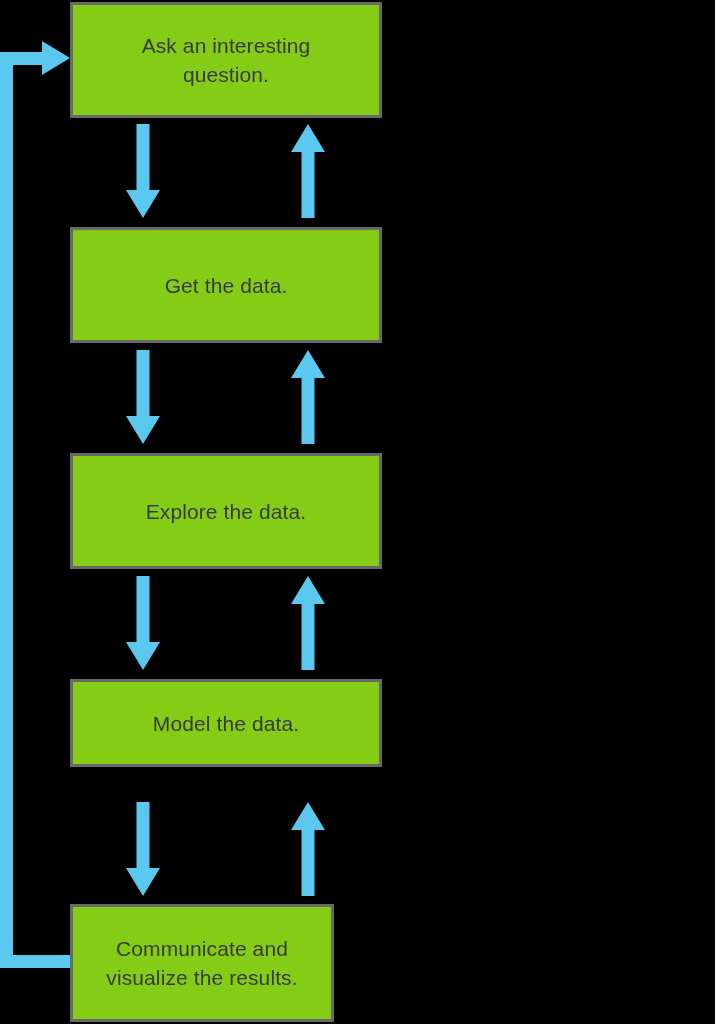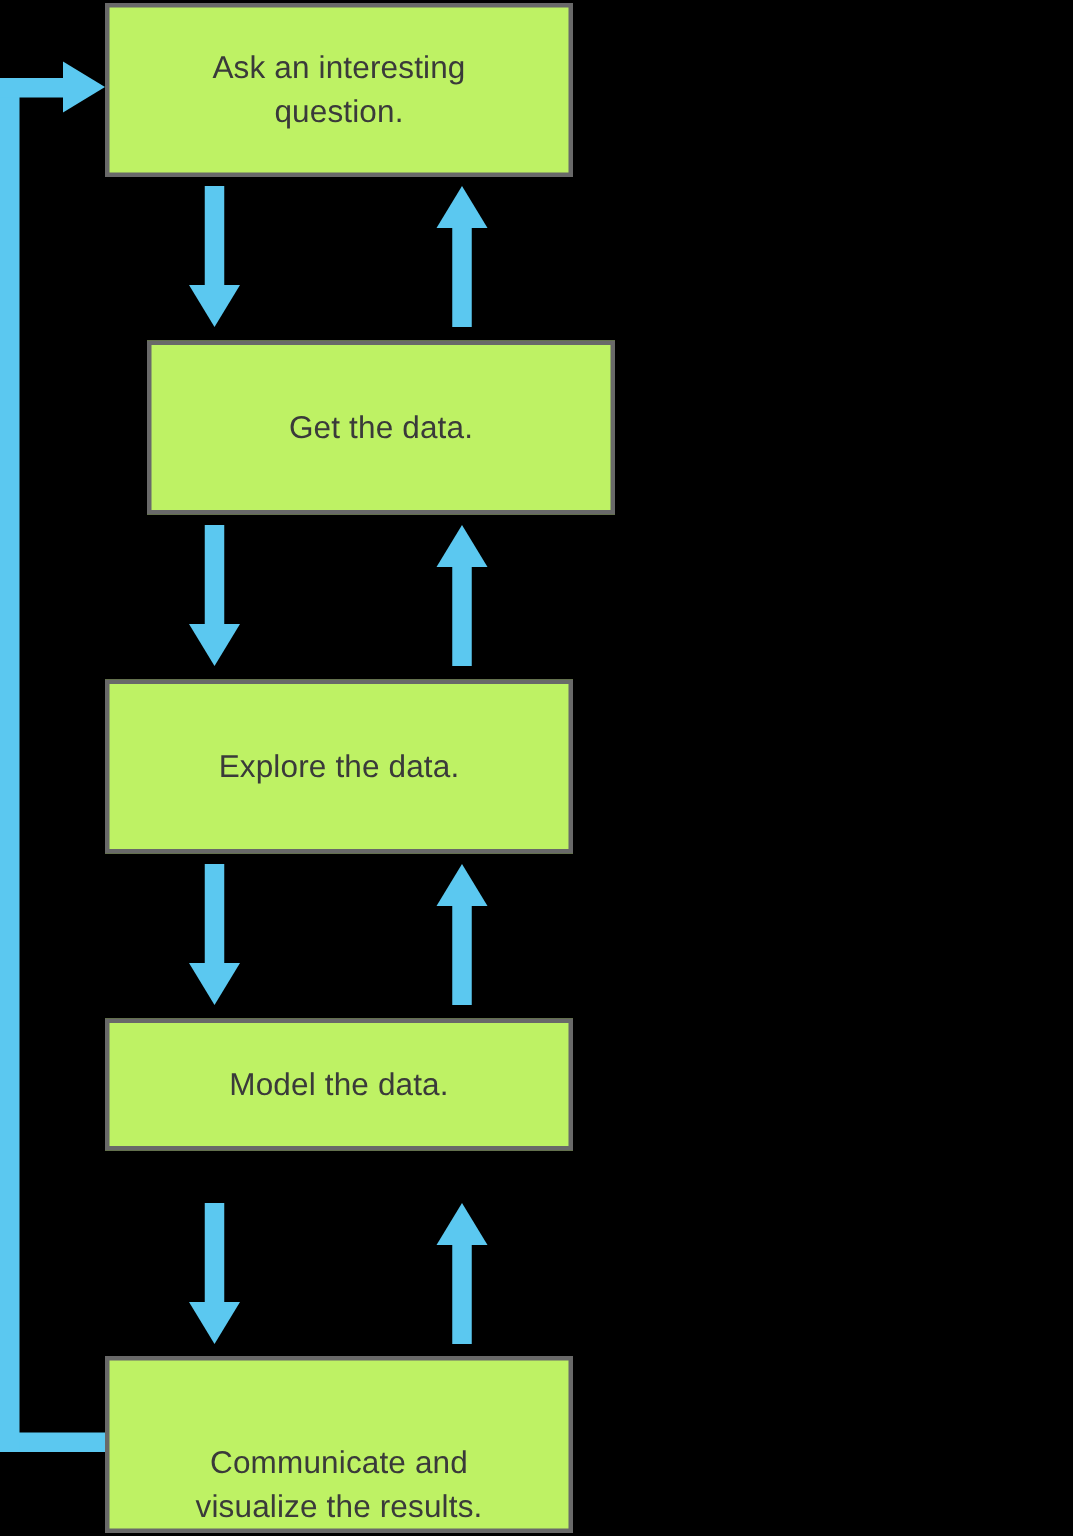--- a/index.html
+++ b/index.html
@@ -24,21 +24,21 @@
     position: absolute;
     top: 0;
     left: 0;
     width: 715px;
     height: 1024px;
     display: block;
   }
   .step-box {
     position: absolute;
     box-sizing: border-box;
-    background: #bef264;
+    background: #84cc16;
     border: 3px solid #696969;
     display: flex;
     align-items: center;
     justify-content: center;
     text-align: center;
   }
   .step-label {
     color: #3a3a3a;
     font-family: "Liberation Sans", sans-serif;
     font-size: 21px;
@@ -111,30 +111,30 @@
         <polygon points="42,41 42,75 70,58"></polygon>
       </g>
     </g>
   </svg>
 
   <div class="step-box" style="left:70px; top:2px; width:312px; height:116px;">
     <span class="step-label">Ask an interesting
 question.</span>
   </div>
 
-  <div class="step-box" style="left:70px; top:227px; width:312px; height:116px;margin-left:28px;">
+  <div class="step-box" style="left:70px; top:227px; width:312px; height:116px;">
     <span class="step-label">Get the data.</span>
   </div>
 
   <div class="step-box" style="left:70px; top:453px; width:312px; height:116px;text-align:center;">
     <span class="step-label">Explore the data.</span>
   </div>
 
   <div class="step-box" style="left:70px; top:679px; width:312px; height:88px;">
     <span class="step-label">Model the data.</span>
   </div>
 
-  <div class="step-box" style="left:70px; top:904px; width:312px; height:118px;align-items:flex-end;">
+  <div class="step-box" style="left:70px; top:904px; width:264px; height:118px;">
     <span class="step-label">Communicate and
 visualize the results.</span>
   </div>
 
 </div>
 
 </body></html>

